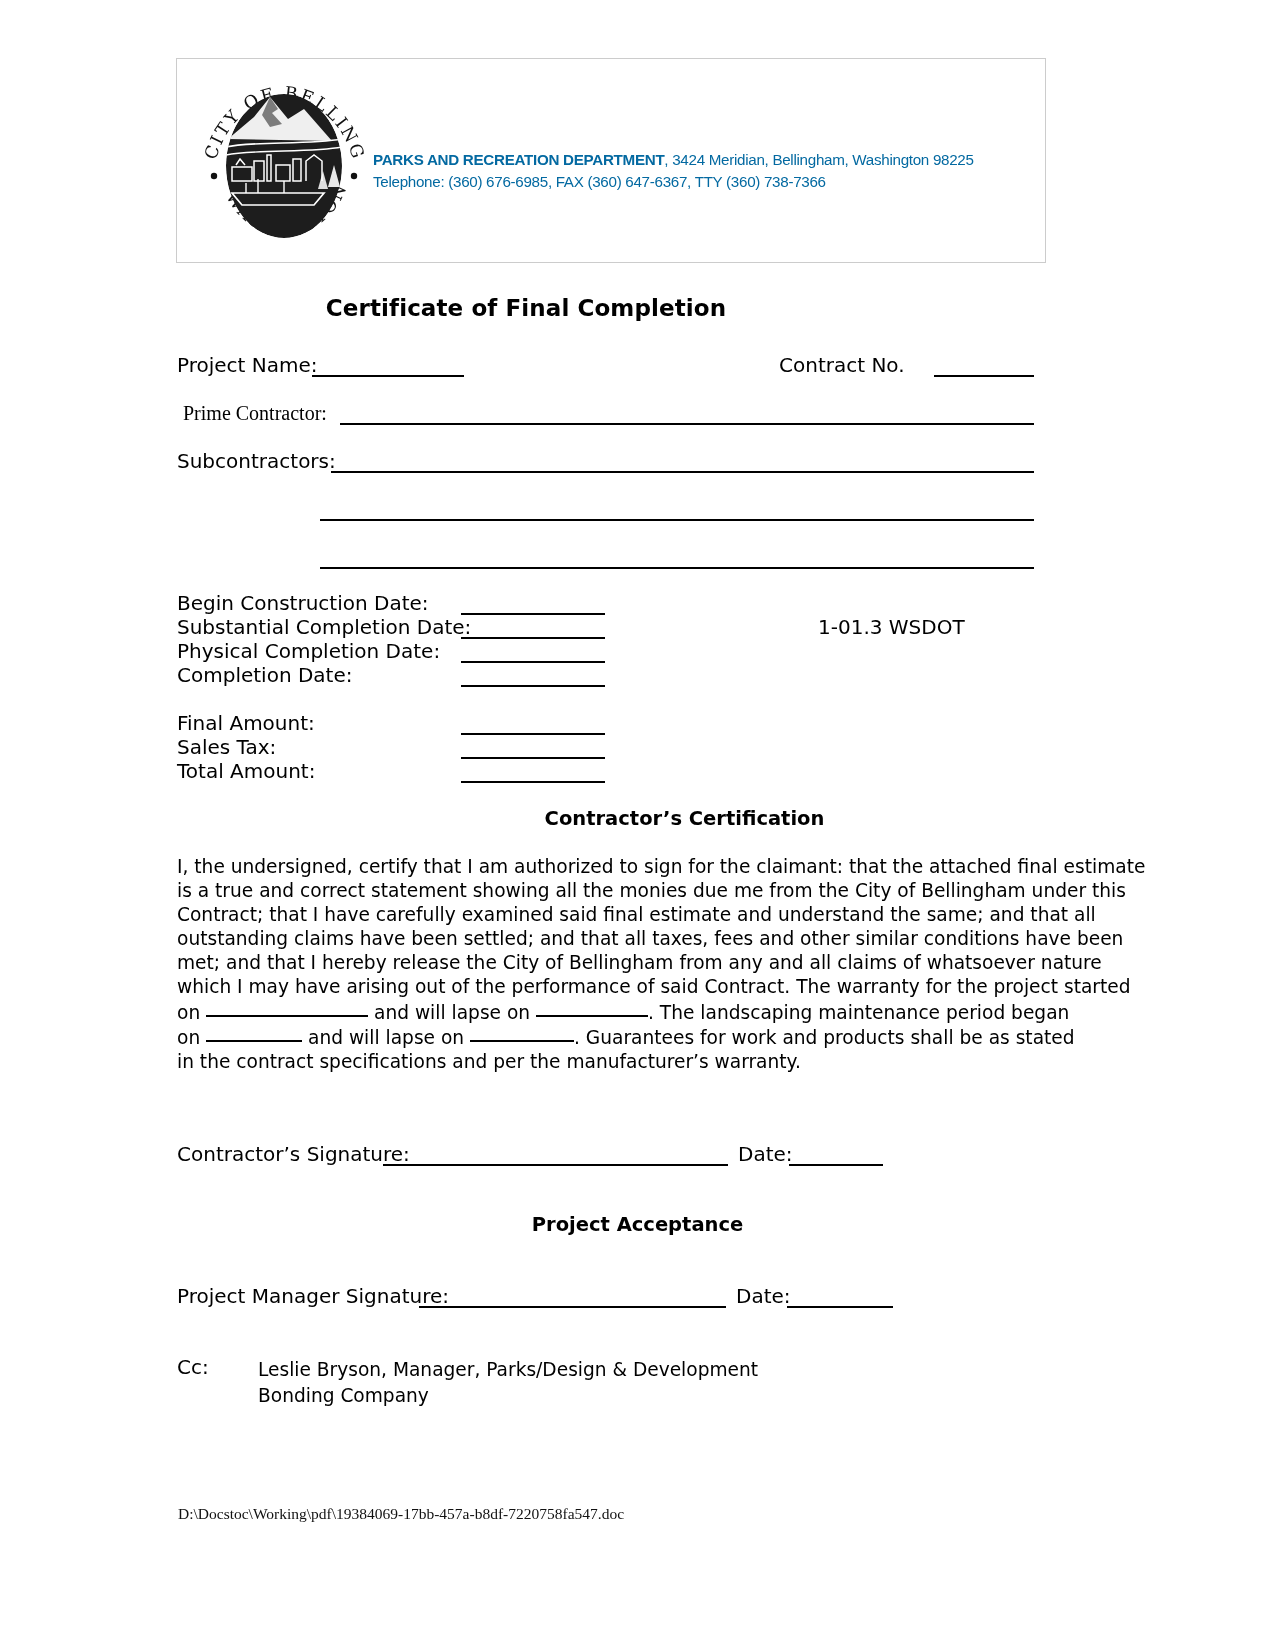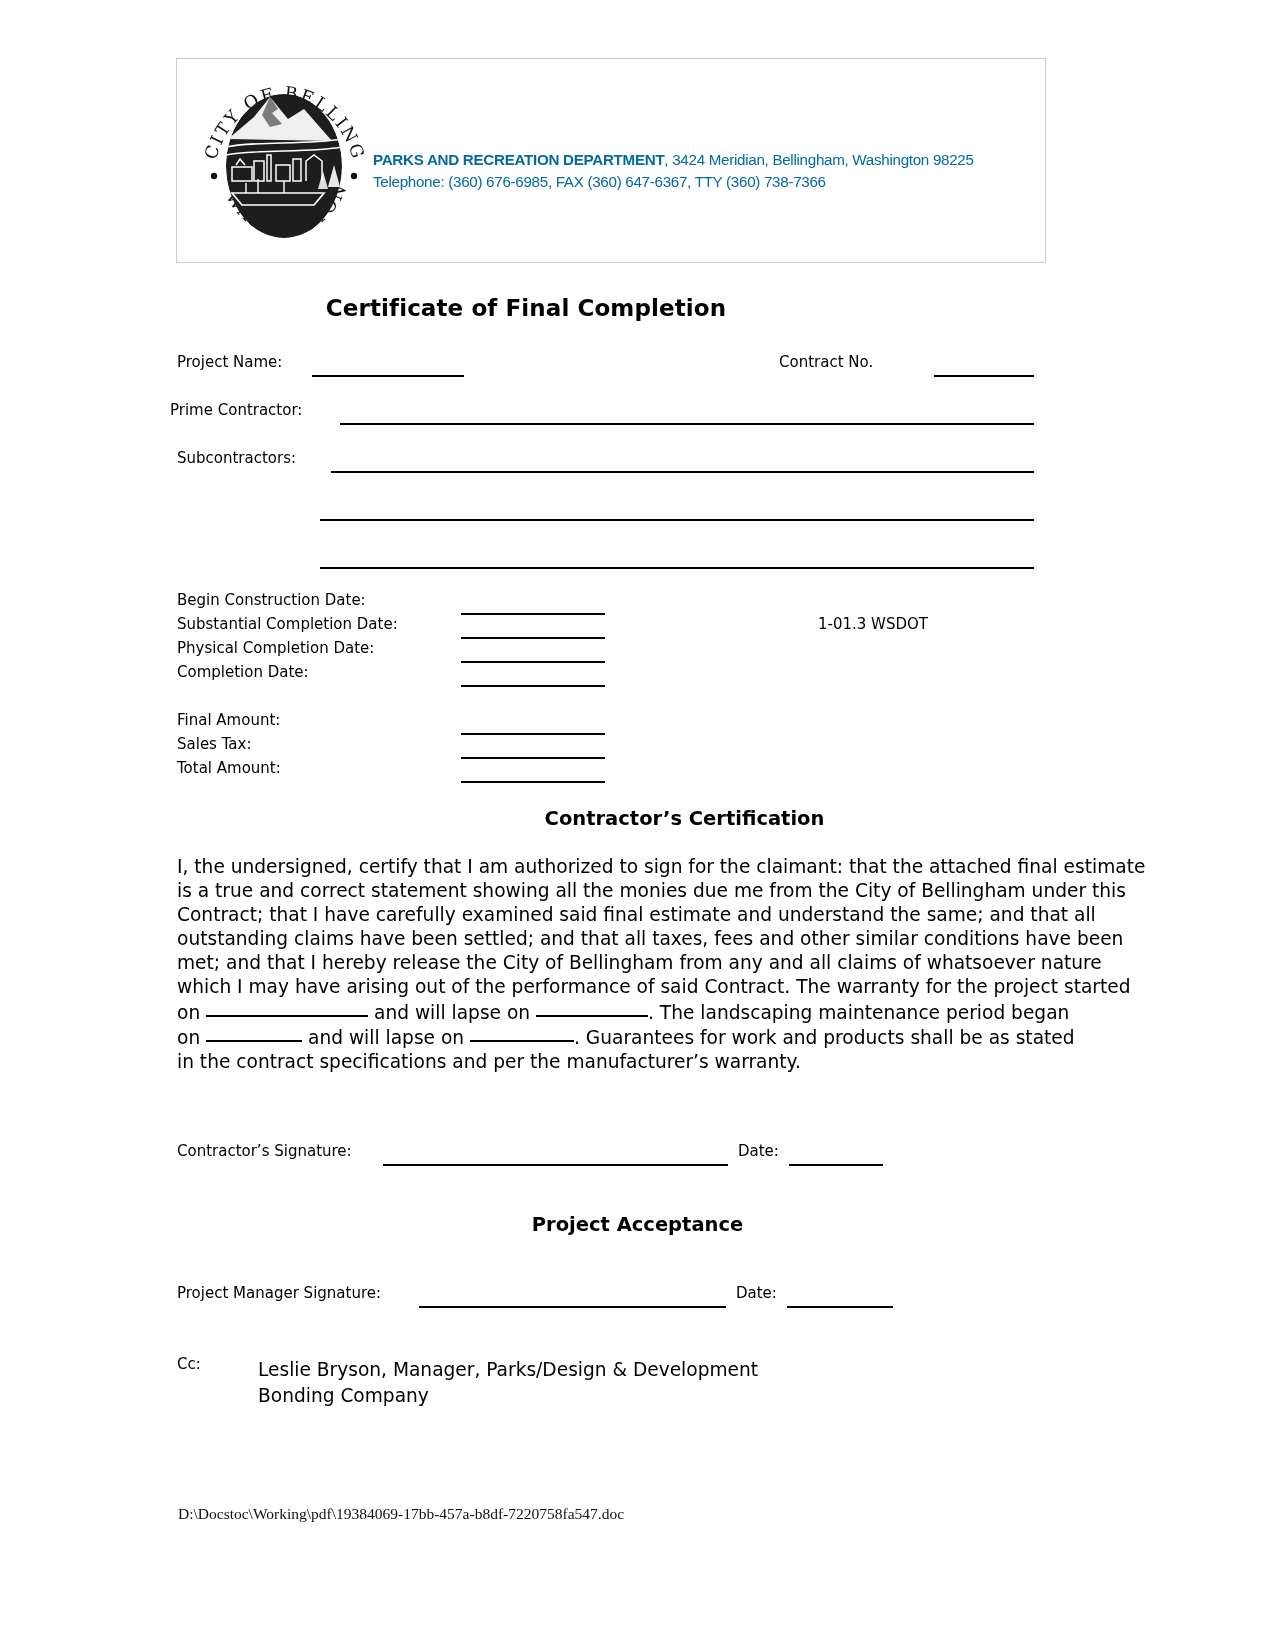--- a/index.html
+++ b/index.html
@@ -68,21 +68,21 @@
     font-family: "DejaVu Sans", sans-serif;
     font-weight: bold;
     font-size: 23px;
     letter-spacing: 0.1px;
   }
 
   
   .txt {
     position: absolute;
     font-family: "DejaVu Sans", sans-serif;
-    font-size: 15px;
+    font-size: 20px;
     line-height: 1.0;
     white-space: nowrap;
   }
   .bold-center {
     position: absolute;
     left: 0;
     width: 1275px;
     text-align: center;
     font-family: "DejaVu Sans", sans-serif;
     font-weight: bold;
@@ -195,21 +195,21 @@
   </div>
 
   <div class="doc-title">Certificate of Final Completion</div>
 
   <div class="txt" style="left:177px; top:355px;">Project Name:</div>
   <div class="rule" style="left:312px; top:375px; width:152px;"></div>
 
   <div class="txt" style="left:779px; top:355px;">Contract No.</div>
   <div class="rule" style="left:934px; top:375px; width:100px;"></div>
 
-  <div class="txt" style="left:170px; top:403px;">Prime Contractor:</div>
+  <div class="txt" style="left:183px; top:403px;font-family:Liberation Serif, serif;">Prime Contractor:</div>
   <div class="rule" style="left:340px; top:423px; width:694px;"></div>
 
   <div class="txt" style="left:177px; top:451px;">Subcontractors:</div>
   <div class="rule" style="left:331px; top:471px; width:703px;"></div>
   <div class="rule" style="left:320px; top:519px; width:714px;"></div>
   <div class="rule" style="left:320px; top:567px; width:714px;"></div>
 
   <div class="txt" style="left:177px; top:593px;">Begin Construction Date:</div>
   <div class="rule" style="left:461px; top:613px; width:144px;"></div>
 

